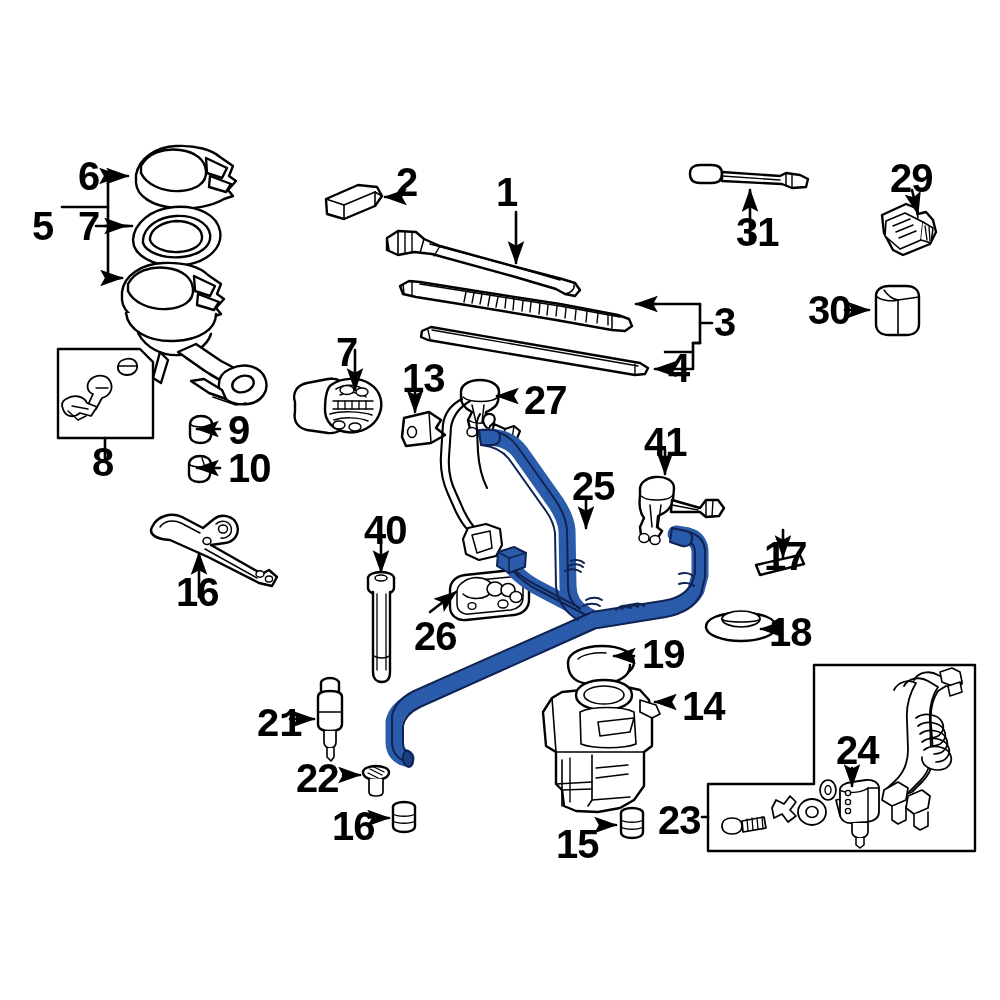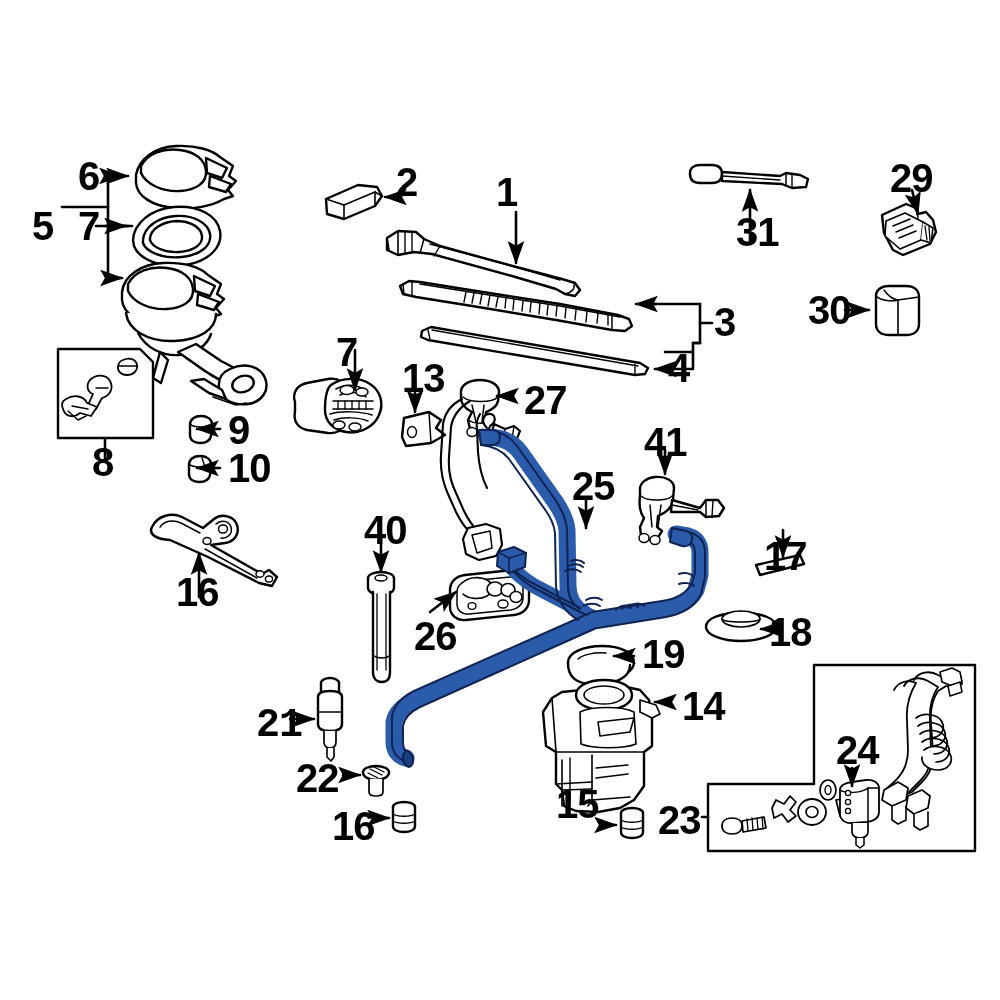--- a/index.html
+++ b/index.html
@@ -608,21 +608,21 @@
   <div class="callout-label" style="left:32px;  top:206px;">5</div>
   <div class="callout-label" style="left:78px;  top:156px;">6</div>
   <div class="callout-label" style="left:78px;  top:206px;">7</div>
   <div class="callout-label" style="left:92px;  top:442px;">8</div>
   <div class="callout-label" style="left:228px; top:410px;">9</div>
   <div class="callout-label" style="left:228px; top:448px;">10</div>
   <div class="callout-label" style="left:176px; top:572px;">16</div>
   <div class="callout-label" style="left:336px; top:332px;">7</div>
   <div class="callout-label" style="left:402px; top:358px;">13</div>
   <div class="callout-label" style="left:682px; top:686px;">14</div>
-  <div class="callout-label" style="left:556px; top:784px;">15</div>
+  <div class="callout-label" style="left:556px; top:824px;">15</div>
   <div class="callout-label" style="left:332px; top:806px;text-align:right;">16</div>
   <div class="callout-label" style="left:764px; top:508px;margin-top:28px;">17</div>
   <div class="callout-label" style="left:769px; top:612px;">18</div>
   <div class="callout-label" style="left:642px; top:634px;">19</div>
   <div class="callout-label" style="left:364px; top:510px;">40</div>
   <div class="callout-label" style="left:256px; top:706px;font-family:Liberation Mono, monospace;">21</div>
   <div class="callout-label" style="left:296px; top:758px;">22</div>
   <div class="callout-label" style="left:658px; top:800px;">23</div>
   <div class="callout-label" style="left:836px; top:730px;">24</div>
   <div class="callout-label" style="left:572px; top:466px;">25</div>

